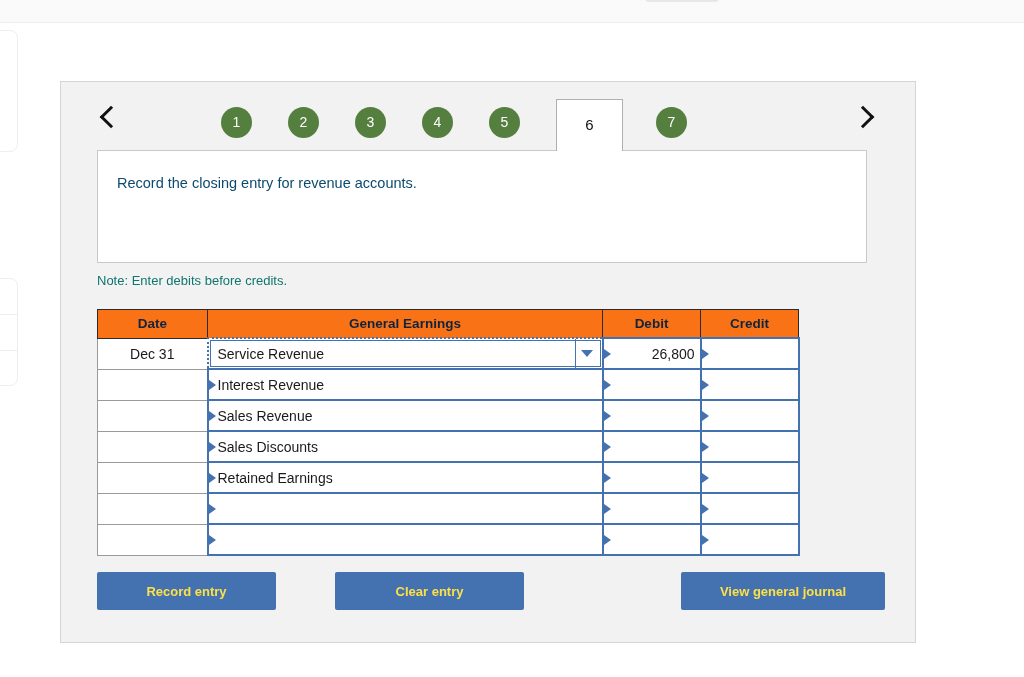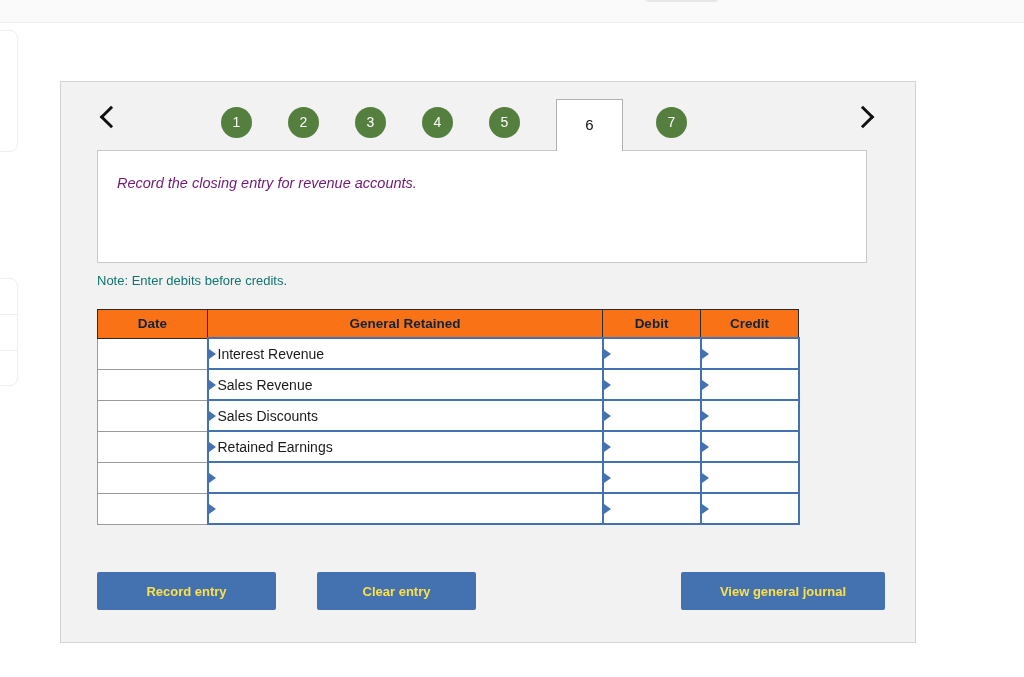--- a/index.html
+++ b/index.html
@@ -121,22 +121,21 @@
     left: 36px; top: 68px;
     width: 770px; height: 113px;
     background: #ffffff;
     border: 1px solid #c9c9c9;
     box-sizing: border-box;
   }
   #question-text {
     position: absolute;
     left: 19px; top: 24px;
     font-size: 14.5px;
-    color: #701a75;
-    font-style: italic;
+    color: #0c4a6e;
   }
 
   
   #note-text {
     position: absolute;
     left: 36px; top: 191px;
     font-size: 13px;
     color: #0f766e;
     font-weight: 400;
   }
@@ -229,21 +228,21 @@
     background: #4472B0;
     color: #fde047;
     font-size: 13px;
     font-weight: bold;
     border: none;
     border-radius: 2px;
     cursor: pointer;
     font-family: "Liberation Sans", sans-serif;
   }
   #btn-record  { left: 36px;  top: 490px; width: 179px; }
-  #btn-clear   { left: 256px; top: 490px; width: 159px; }
+  #btn-clear   { left: 274px; top: 490px; width: 189px; }
   #btn-view    { left: 620px; top: 490px; width: 204px; }
 </style>
 </head>
 <body>
 
 <div id="top-strip">
   <div id="top-strip-pill"></div>
 </div>
 
 <div class="edge-card" id="edge-card-top"></div>
@@ -285,27 +284,44 @@
   <table id="journal-table">
     <colgroup>
       <col class="col-date">
         <col class="col-gj">
         <col class="col-debit">
         <col class="col-credit">
     </colgroup>
     <thead>
       <tr>
         <th>Date</th>
-        <th>General Retained</th>
+        <th>General Earnings</th>
         <th>Debit</th>
         <th>Credit</th>
       </tr>
     </thead>
     <tbody id="journal-body">
         <tr>
+          <td class="cell-date">Dec 31</td>
+          <td class="cell-field focused">
+            <span class="field-text">Service Revenue</span>
+            <span class="dropdown-arrow">
+              <span class="caret"></span>
+            </span>
+          </td>
+          <td class="cell-field">
+            <span class="tri-marker"></span>
+            <span class="field-text num">26,800</span>
+          </td>
+          <td class="cell-field">
+            <span class="tri-marker"></span>
+            <span class="field-text num"></span>
+          </td>
+        </tr>
+        <tr>
           <td class="cell-date"></td>
           <td class="cell-field">
             <span class="tri-marker"></span>
             <span class="field-text">Interest Revenue</span>
           </td>
           <td class="cell-field">
             <span class="tri-marker"></span>
             <span class="field-text num"></span>
           </td>
           <td class="cell-field">

